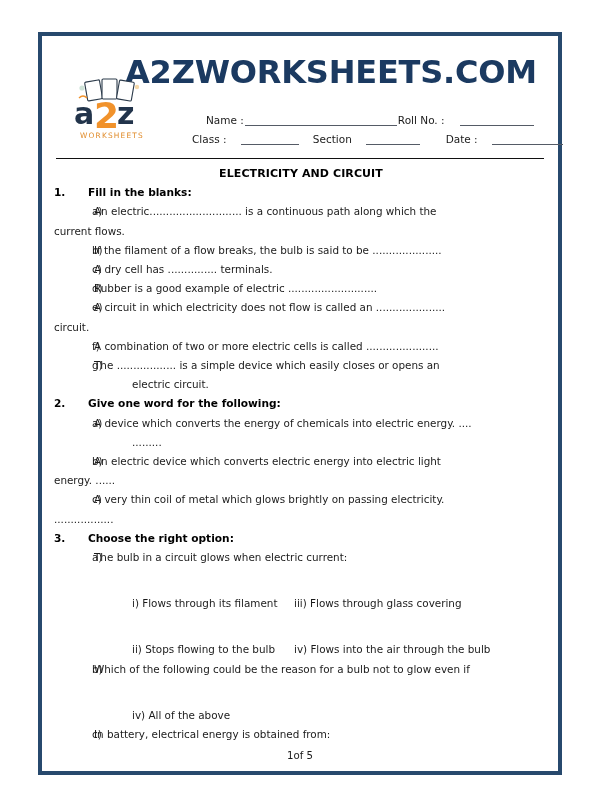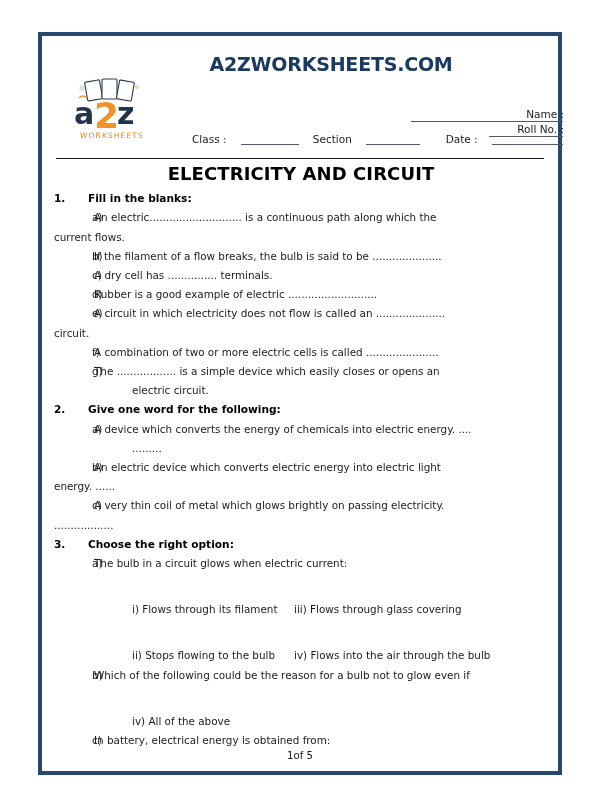--- a/index.html
+++ b/index.html
@@ -48,21 +48,21 @@
     height: 118px;
   }
   .site-title {
     position: absolute;
     left: 0; right: 0;
     top: 17px;
     text-align: center;
     padding-left: 62px;
     font-family: "DejaVu Sans", sans-serif;
     font-weight: bold;
-    font-size: 19px;
+    font-size: 32px;
     letter-spacing: -0.2px;
     color: #1b3a61;
   }
 
   
   .logo {
     position: absolute;
     left: 20px;
     top: 42px;
     width: 100px;
@@ -78,21 +78,21 @@
     width: 390px;
     font-size: 10.5px;
     color: #1a1a1a;
   }
   .field-row {
     display: flex;
     align-items: flex-end;
     height: 19px;
     white-space: nowrap;
   }
-  .field-row.r1 { padding-left: 32px; flex-direction: column; }
+  .field-row.r1 { padding-left: 32px; }
   .field-row.r2 { padding-left: 18px; }
   .fl { padding-bottom: 1px; }
   .blank {
     border-bottom: 1px solid #555b66;
     height: 12px;
     margin: 0 1px 1px 1px;
   }
   .b-name   { width: 152px; }
   .b-roll   { width: 74px; }
   .b-class  { width: 62px; }
@@ -118,24 +118,24 @@
     width: 100%;
     padding: 0 10px 0 12px;
     box-sizing: border-box;
     font-size: 10.4px;
     line-height: 19.2px;
     color: #1a1a1a;
   }
   .doc-title {
     text-align: center;
     font-weight: bold;
-    font-size: 18px;
+    font-size: 11px;
     letter-spacing: 0.1px;
     color: #000000;
-    margin-bottom: 6px;
+    margin-bottom: 0;
   }
 
   .qhead {
     font-weight: bold;
     font-size: 10.6px;
     color: #000000;
     display: flex;
   }
   .qhead .num { width: 34px; flex: 0 0 34px; }
 

